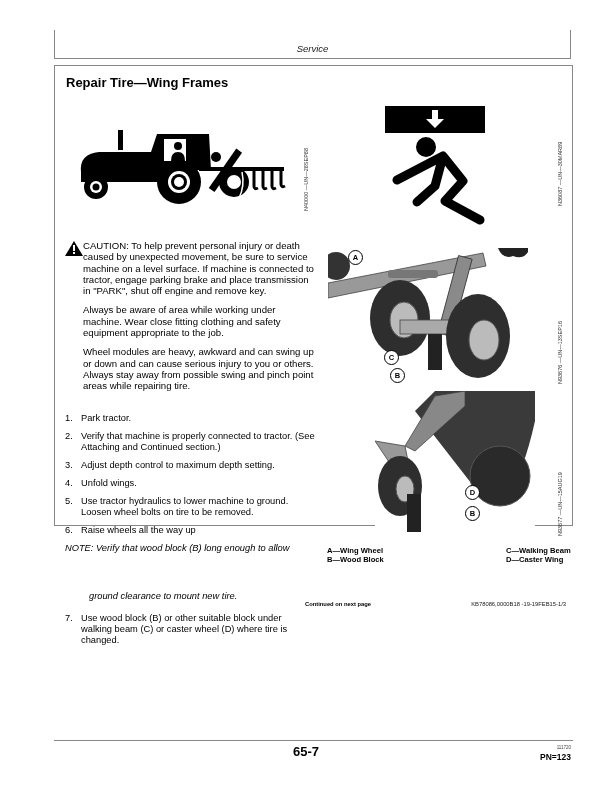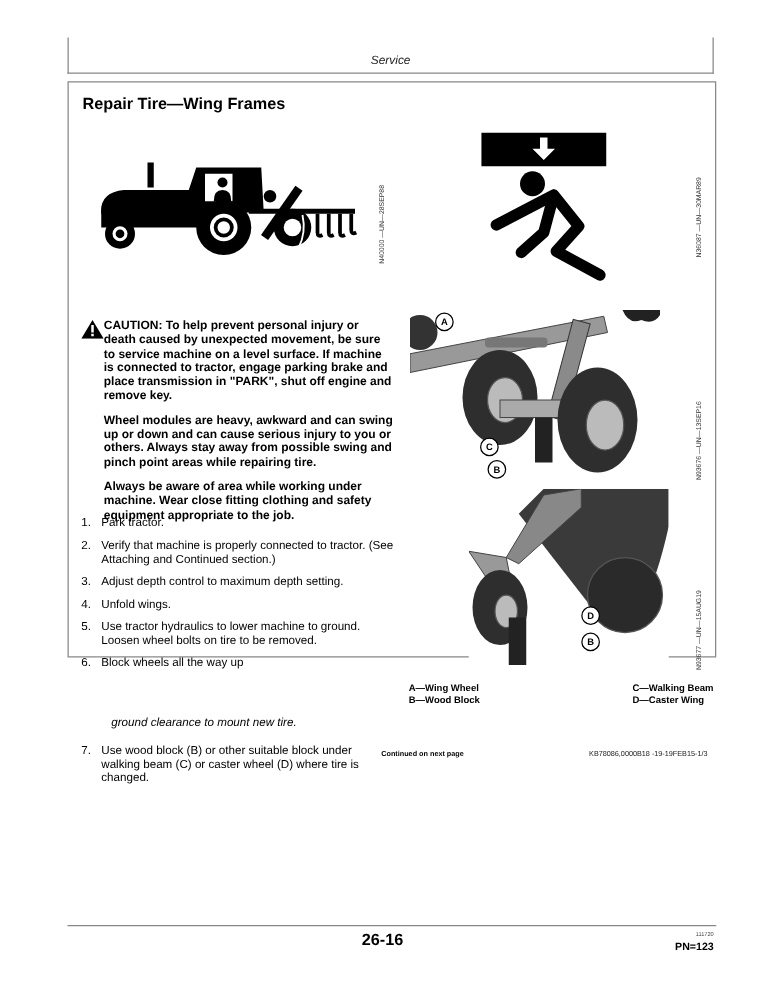--- a/index.html
+++ b/index.html
@@ -3,21 +3,21 @@
 <meta charset="utf-8">
 <style>
   html, body { margin:0; padding:0; background:#fff; }
   body { width:612px; height:792px; position:relative; overflow:hidden; font-family:"Liberation Sans", sans-serif; color:#000; }
   .hdr-box { position:absolute; left:54px; top:30px; width:517px; height:29px; border-left:1px solid #888; border-right:1px solid #888; border-bottom:1px solid #888; box-sizing:border-box; }
   .hdr-box span { position:absolute; left:0; right:0; top:13px; text-align:center; font-style:italic; font-size:9.5px; color:#222; }
   .main-box { position:absolute; left:54px; top:65px; width:519px; height:461px; border:1px solid #888; box-sizing:border-box; }
   .title { position:absolute; left:11px; top:9px; font-weight:bold; font-size:13px; }
   .fig { position:absolute; }
   .fig-id { position:absolute; font-size:5.5px; color:#333; transform:rotate(-90deg); transform-origin:left top; white-space:nowrap; }
-  .caution { position:absolute; left:10px; top:189px; width:250px; font-weight:bold; font-size:9.6px; line-height:11.3px; }
+  .caution { position:absolute; left:10px; top:174px; width:250px; font-weight:normal; font-size:9.6px; line-height:11.3px; }
   .caution p { margin:0 0 8px 18px; }
   .caution p.first { text-indent:0; margin-left:18px; }
   .warn-icon { position:absolute; left:0; top:1px; }
   .steps { position:absolute; left:10px; top:347px; width:250px; font-size:9.3px; line-height:11px; }
   .step { position:relative; padding-left:16px; margin-bottom:7px; }
   .step .num { position:absolute; left:0; top:0; }
   .note { font-style:italic; margin-bottom:11px; }
   .note .cont { padding-left:24px; display:block;margin-top:37px; }
   .legend { position:absolute; top:480px; font-weight:bold; font-size:7.6px; line-height:9px; }
   .cont-next { position:absolute; left:250px; top:535px; font-weight:bold; font-size:5.8px; }
@@ -73,32 +73,33 @@
   </div>
   <div class="fig-id" style="left:502px;top:140px;">N36087 —UN—30MAR89</div>
 
   <div class="caution">
     <svg class="warn-icon" width="18" height="15" viewBox="0 0 18 15">
       <path d="M9 0 L18 15 L0 15 Z" fill="#000"></path>
       <rect x="8" y="4" width="2" height="6" fill="#fff"></rect>
       <rect x="8" y="11" width="2" height="2" fill="#fff"></rect>
     </svg>
     <p class="first">CAUTION: To help prevent personal injury or death caused by unexpected movement, be sure to service machine on a level surface. If machine is connected to tractor, engage parking brake and place transmission in "PARK", shut off engine and remove key.</p>
+    <p>Always be aware of area while working under machine. Wear close fitting clothing and safety equipment appropriate to the job.</p>
     <p>Wheel modules are heavy, awkward and can swing up or down and can cause serious injury to you or others. Always stay away from possible swing and pinch point areas while repairing tire.</p>
-    <p>Always be aware of area while working under machine. Wear close fitting clothing and safety equipment appropriate to the job.</p>
   </div>
 
   <div class="steps">
     <div class="step"><span class="num">1.</span><span>Park tractor.</span></div>
     <div class="step"><span class="num">2.</span><span>Verify that machine is properly connected to tractor. (See Attaching and Continued section.)</span></div>
     <div class="step"><span class="num">3.</span><span>Adjust depth control to maximum depth setting.</span></div>
     <div class="step"><span class="num">4.</span><span>Unfold wings.</span></div>
     <div class="step"><span class="num">5.</span><span>Use tractor hydraulics to lower machine to ground. Loosen wheel bolts on tire to be removed.</span></div>
-    <div class="step"><span class="num">6.</span><span>Block wheels all the way up</span></div>
+    <div class="step"><span class="num">6.</span><span>Raise wheels all the way up</span></div>
     <div class="note">
+      <span>NOTE: Verify that wood block (B) long enough to allow</span>
       <span class="cont">ground clearance to mount new tire.</span>
     </div>
     <div class="step"><span class="num">7.</span><span>Use wood block (B) or other suitable block under walking beam (C) or caster wheel (D) where tire is changed.</span></div>
   </div>
 
   <div class="fig" style="left:273px;top:182px;width:200px;height:140px;background:#fff;overflow:hidden;">
     <svg width="200" height="140" viewBox="0 0 200 140">
       <rect width="200" height="140" fill="#fff"></rect>
       <circle cx="8" cy="18" r="14" fill="#333"></circle>
       <path d="M 170 0 Q 175 12 185 8 Q 195 12 200 4 L 200 0 Z" fill="#222"></path>
@@ -140,15 +141,15 @@
   <div class="legend" style="left:407px;margin-left:44px;">
     <div>C—Walking Beam</div>
     <div>D—Caster Wing</div>
   </div>
 
   <div class="cont-next">Continued on next page</div>
   <div class="ref">KB78086,0000B18 -19-19FEB15-1/3</div>
 </div>
 
 <div class="footer-rule"></div>
-<div class="page-num">26-16</div>
+<div class="page-num">65-7</div>
 <div class="tiny-code">111720</div>
 <div class="pn">PN=123</div>
 
 </body></html>

